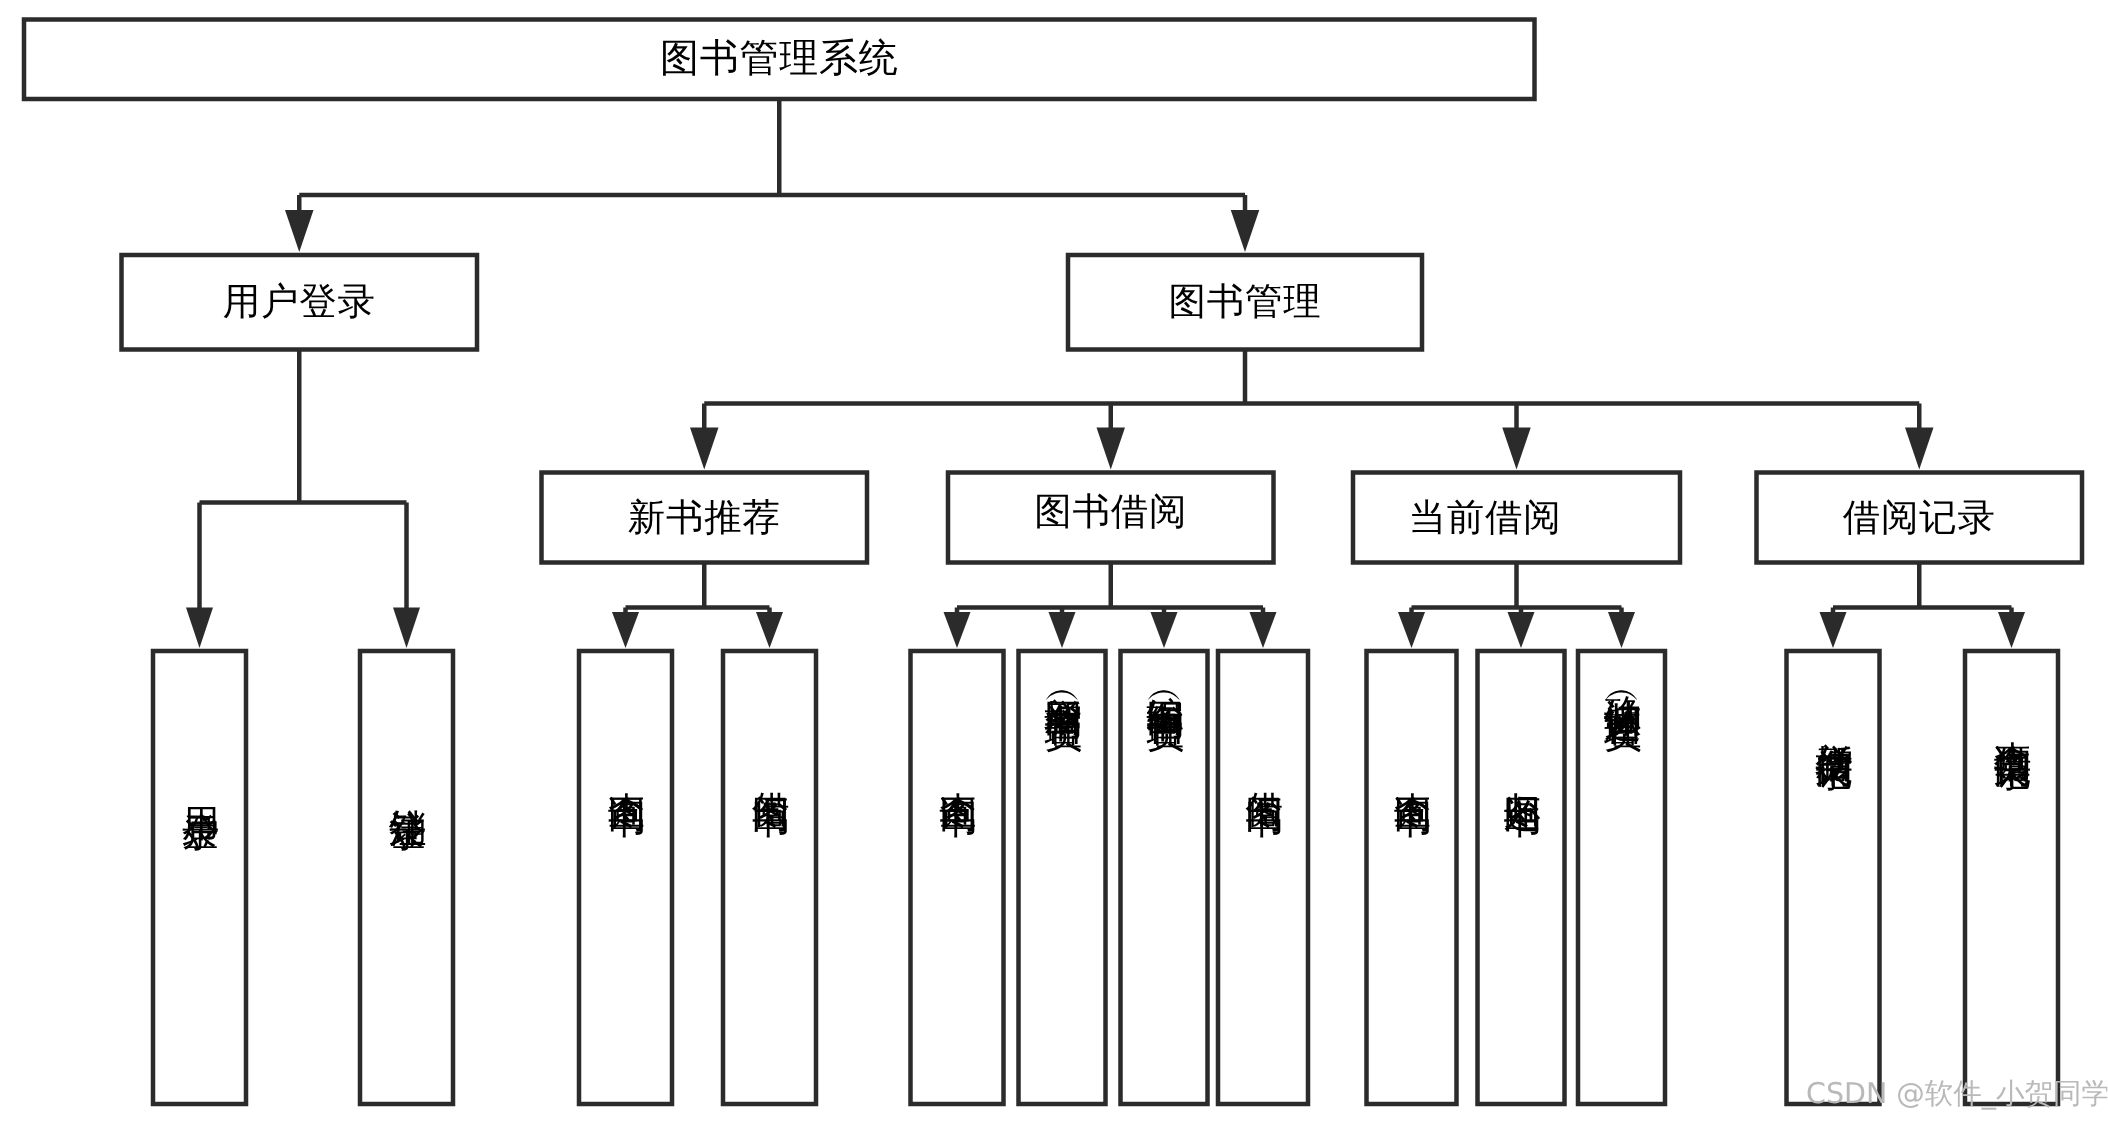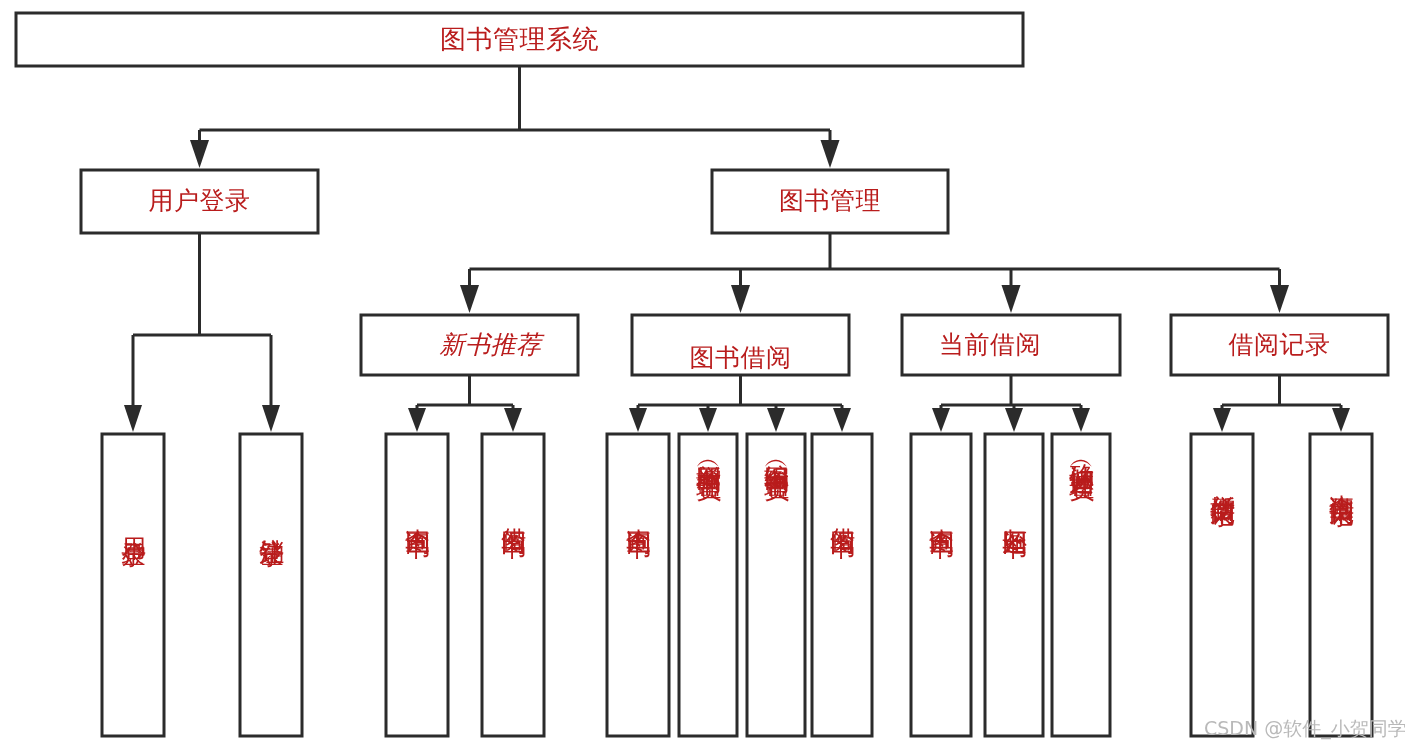--- a/index.html
+++ b/index.html
@@ -38,21 +38,21 @@
   }
   .arrow-head {
     fill: #2b2b2b;
     stroke: none;
   }
   .node-label {
     position: absolute;
     display: flex;
     align-items: center;
     justify-content: center;
-    color: #b91c1c;
+    color: #000000;
     font-family: "DejaVu Sans", "Liberation Sans", sans-serif;
     text-align: center;
     box-sizing: border-box;
     pointer-events: none;
     user-select: none;
   }
   .node-label.horizontal {
     font-size: 25px;
     line-height: 1.15;
     letter-spacing: 0.5px;
@@ -182,22 +182,22 @@
     <rect class="node-box" x="1052" y="434" width="58" height="302"></rect>
     <rect class="node-box" x="1191" y="434" width="62" height="302"></rect>
     <rect class="node-box" x="1310" y="434" width="62" height="302"></rect>
   </svg>
 
   <div class="node-label horizontal title" style="left:16px; top:13px; width:1007px; height:53px;">图书管理系统</div>
 
   <div class="node-label horizontal" style="left:81px; top:170px; width:237px; height:63px;">用户登录</div>
   <div class="node-label horizontal" style="left:712px; top:170px; width:236px; height:63px;border-radius:19px;">图书管理</div>
 
-  <div class="node-label horizontal" style="left:382px; top:315px; width:217px; height:60px;font-style:italic;">新书推荐</div>
-  <div class="node-label horizontal" style="left:632px; top:328px; width:217px; height:60px;">图书借阅</div>
+  <div class="node-label horizontal" style="left:361px; top:315px; width:217px; height:60px;">新书推荐</div>
+  <div class="node-label horizontal" style="left:632px; top:311px; width:217px; height:60px;">图书借阅</div>
   <div class="node-label horizontal" style="left:902px; top:315px; width:176px; height:60px;">当前借阅</div>
   <div class="node-label horizontal" style="left:1171px; top:315px; width:217px; height:60px;">借阅记录</div>
 
   <div class="node-label vertical" style="left:102px; top:434px; width:62px; height:302px; padding-top:84px;">用户登录</div>
   <div class="node-label vertical" style="left:240px; top:434px; width:62px; height:302px; padding-top:84px;">注销登录</div>
   <div class="node-label vertical" style="left:386px; top:434px; width:62px; height:302px; padding-top:74px;">查询图书</div>
   <div class="node-label vertical" style="left:482px; top:434px; width:62px; height:302px; padding-top:74px;">借阅图书</div>
   <div class="node-label vertical" style="left:607px; top:434px; width:62px; height:302px; padding-top:74px;">查询图书</div>
   <div class="node-label vertical" style="left:679px; top:434px; width:58px; height:302px; padding-top:10px;">新增图书（管理员）</div>
   <div class="node-label vertical" style="left:747px; top:434px; width:58px; height:302px; padding-top:10px;">编辑图书（管理员）</div>

